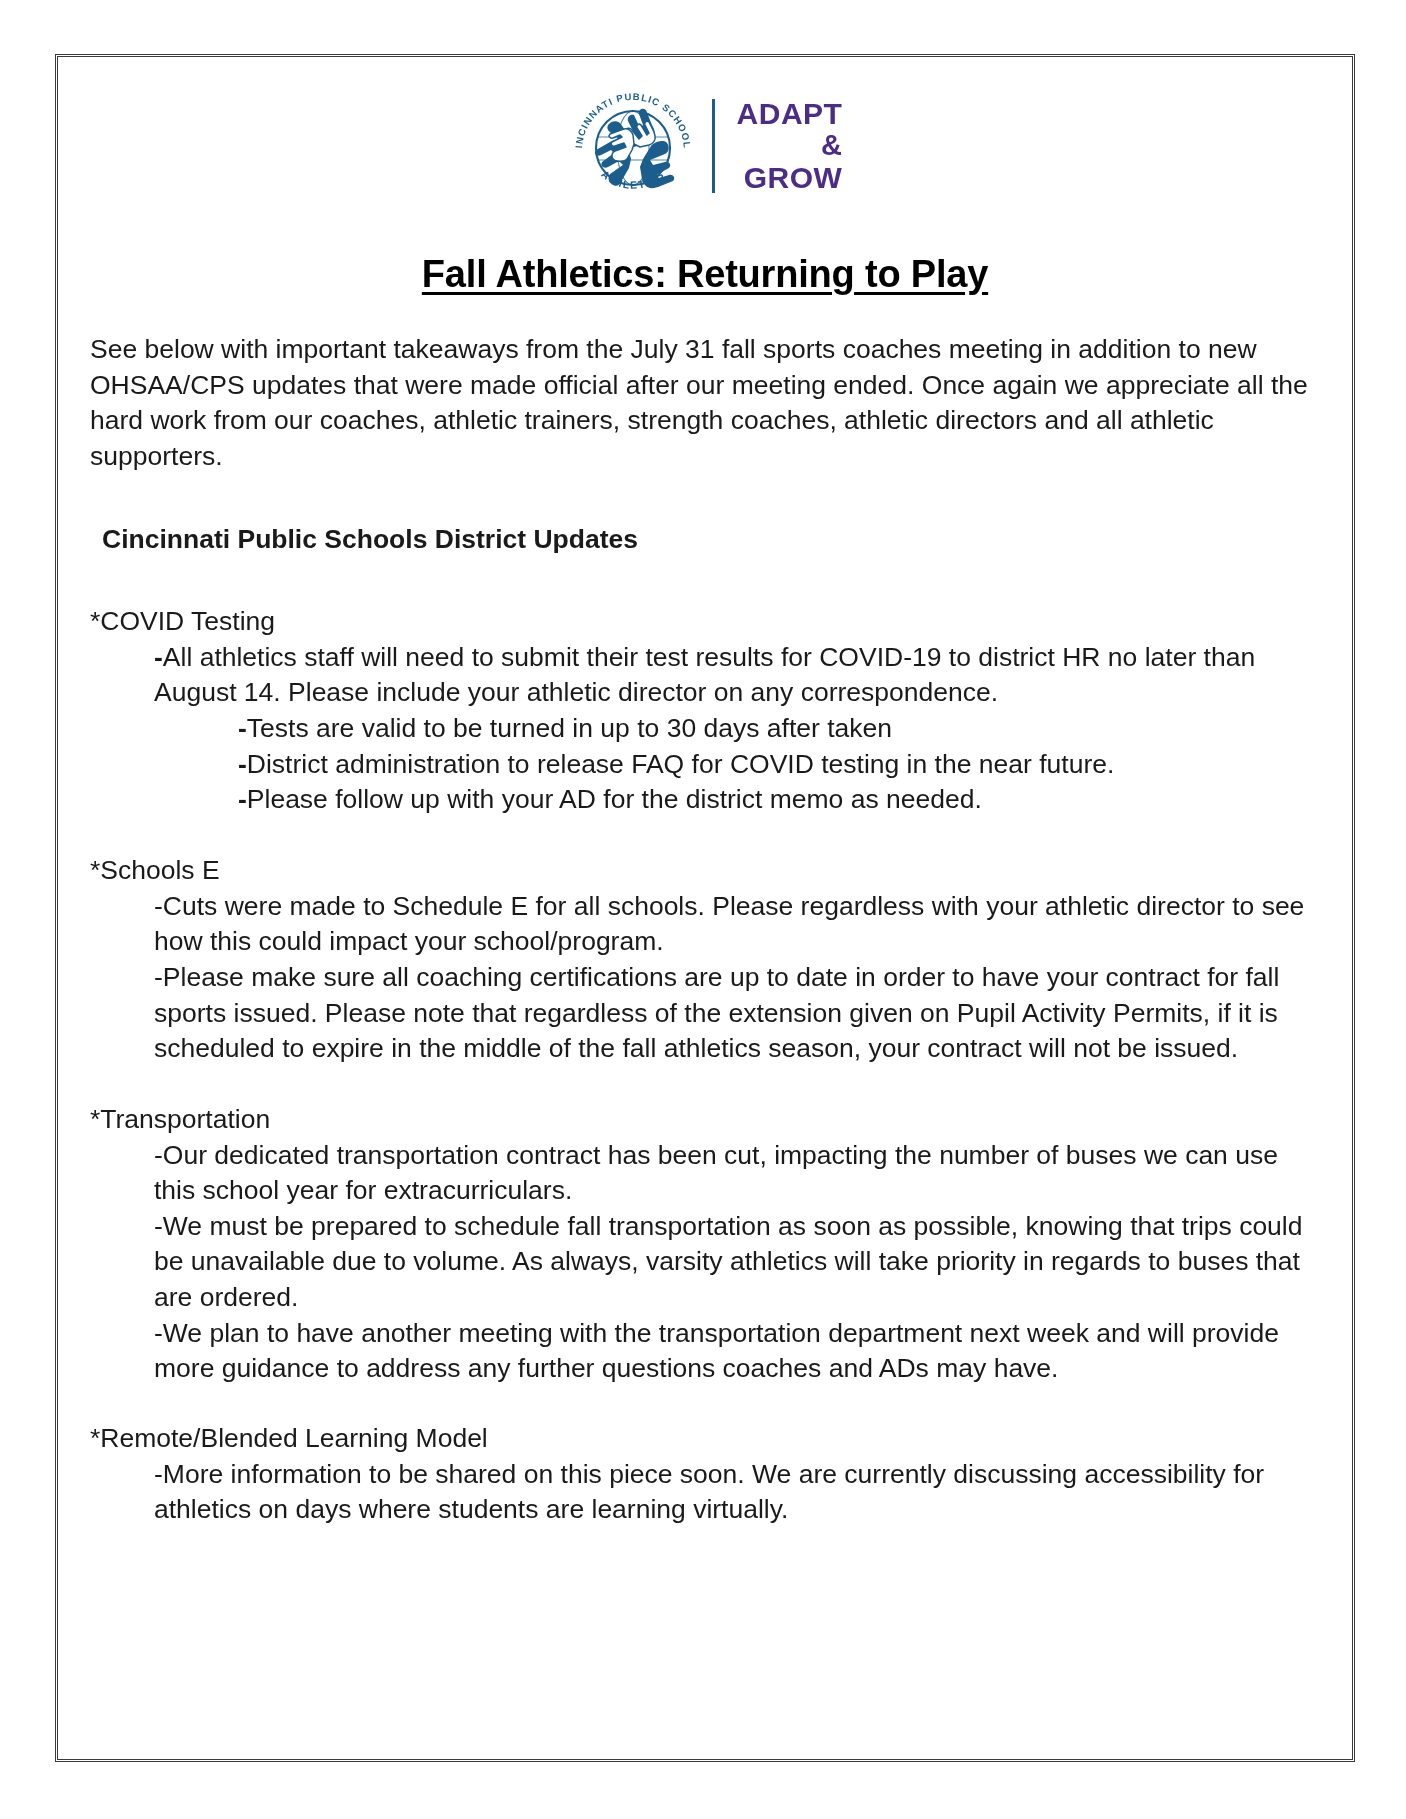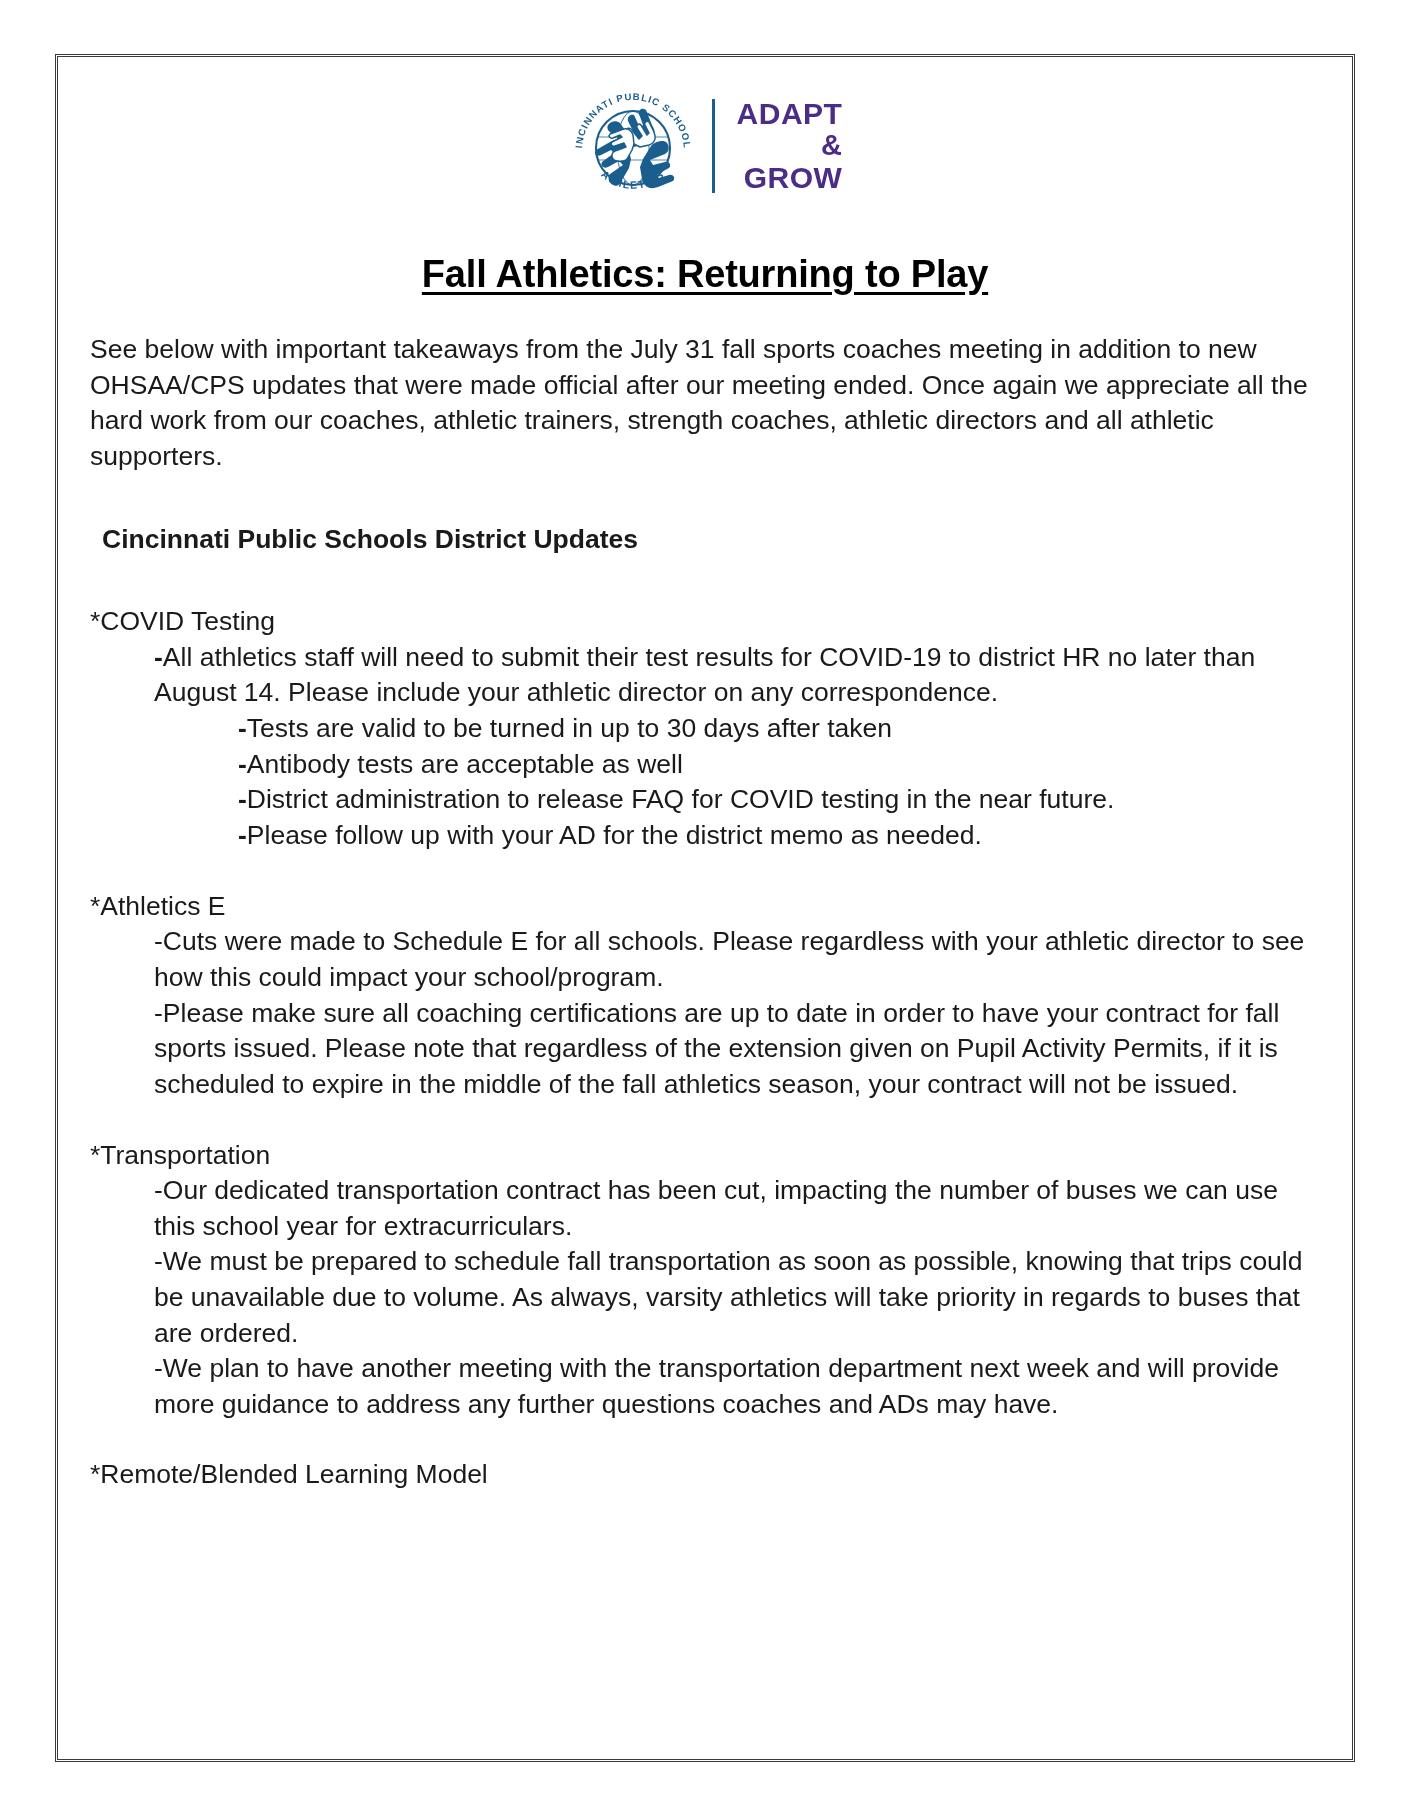--- a/index.html
+++ b/index.html
@@ -208,44 +208,44 @@
       <p class="section-head-bold">Cincinnati Public Schools District Updates</p>
 
       <div class="spacer-line"></div>
 
       <p class="section-star">*COVID Testing</p>
 
       <p class="lvl1"><span class="dash-b">-</span><span>All athletics staff will need to submit their test results for COVID-19 to district HR no later than August 14. Please include your athletic director on any correspondence.</span></p>
 
       <p class="lvl2"><span class="dash-b">-</span><span>Tests are valid to be turned in up to 30 days after taken</span></p>
 
-      <p class="lvl2"><span class="dash-b">-</span><span>Antibody tests are acceptable as well</span></p>
 
       <p class="lvl2"><span class="dash-b">-</span><span>District administration to release FAQ for COVID testing in the near future.</span></p>
 
       <p class="lvl2"><span class="dash-b">-</span><span>Please follow up with your AD for the district memo as needed.</span></p>
 
       <div class="spacer-line"></div>
 
-      <p class="section-star">*Athletics E</p>
+      <p class="section-star">*Schools E</p>
 
       <p class="lvl1">-Cuts were made to Schedule E for all schools. Please regardless with your athletic director to see how this could impact your school/program.</p>
 
       <p class="lvl1">-Please make sure all coaching certifications are up to date in order to have your contract for fall sports issued. Please note that regardless of the extension given on Pupil Activity Permits, if it is scheduled to expire in the middle of the fall athletics season, your contract will not be issued.</p>
 
       <div class="spacer-line"></div>
 
       <p class="section-star">*Transportation</p>
 
       <p class="lvl1">-Our dedicated transportation contract has been cut, impacting the number of buses we can use this school year for extracurriculars.</p>
 
       <p class="lvl1">-We must be prepared to schedule fall transportation as soon as possible, knowing that trips could be unavailable due to volume. As always, varsity athletics will take priority in regards to buses that are ordered.</p>
 
       <p class="lvl1">-We plan to have another meeting with the transportation department next week and will provide more guidance to address any further questions coaches and ADs may have.</p>
 
       <div class="spacer-small"></div>
 
       <p class="section-star">*Remote/Blended Learning Model</p>
 
+      <p class="lvl1">-More information to be shared on this piece soon. We are currently discussing accessibility for athletics on days where students are learning virtually.</p>
 
     </div>
   </div>
 </div>
 
 </body></html>

